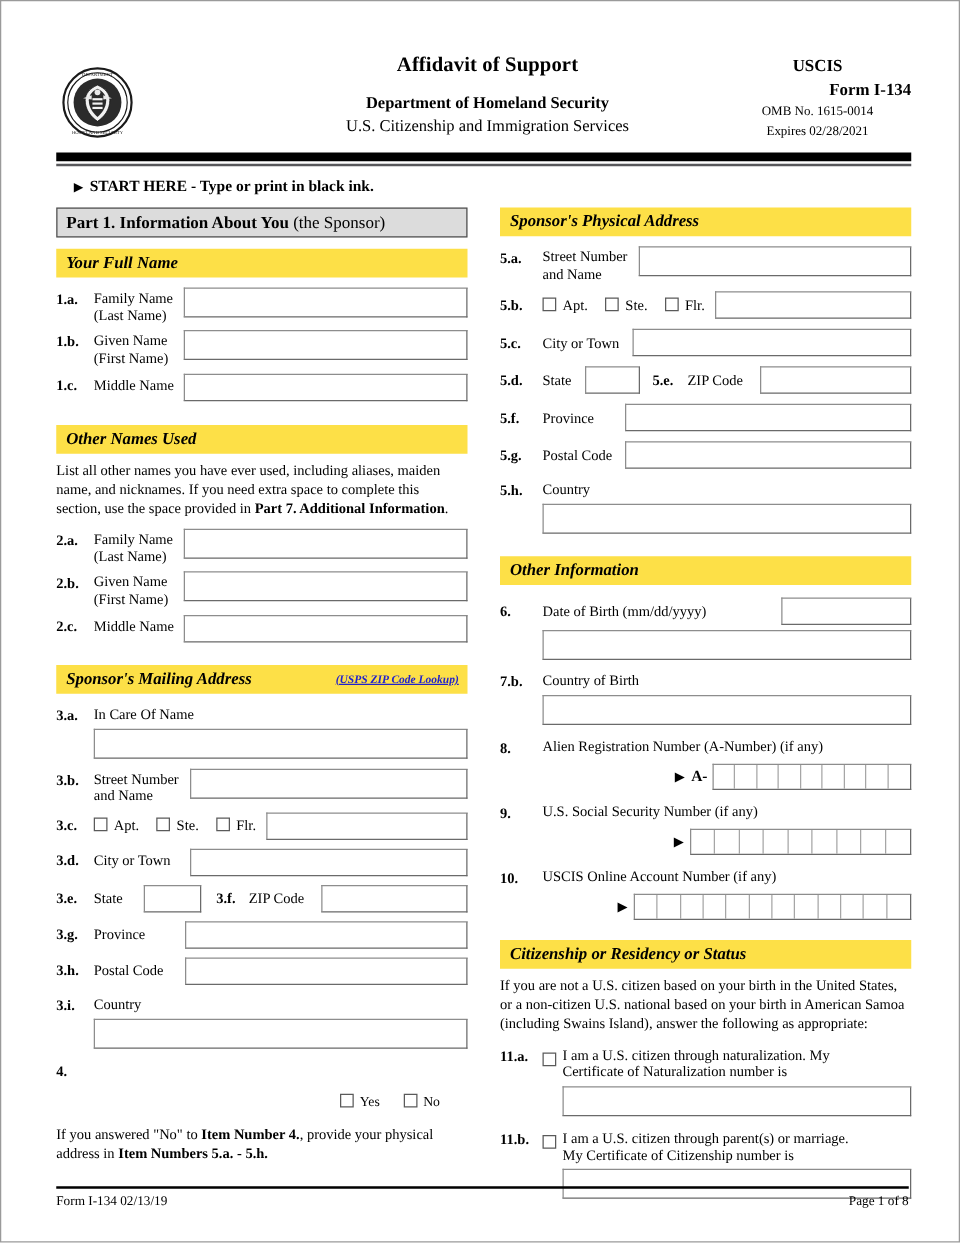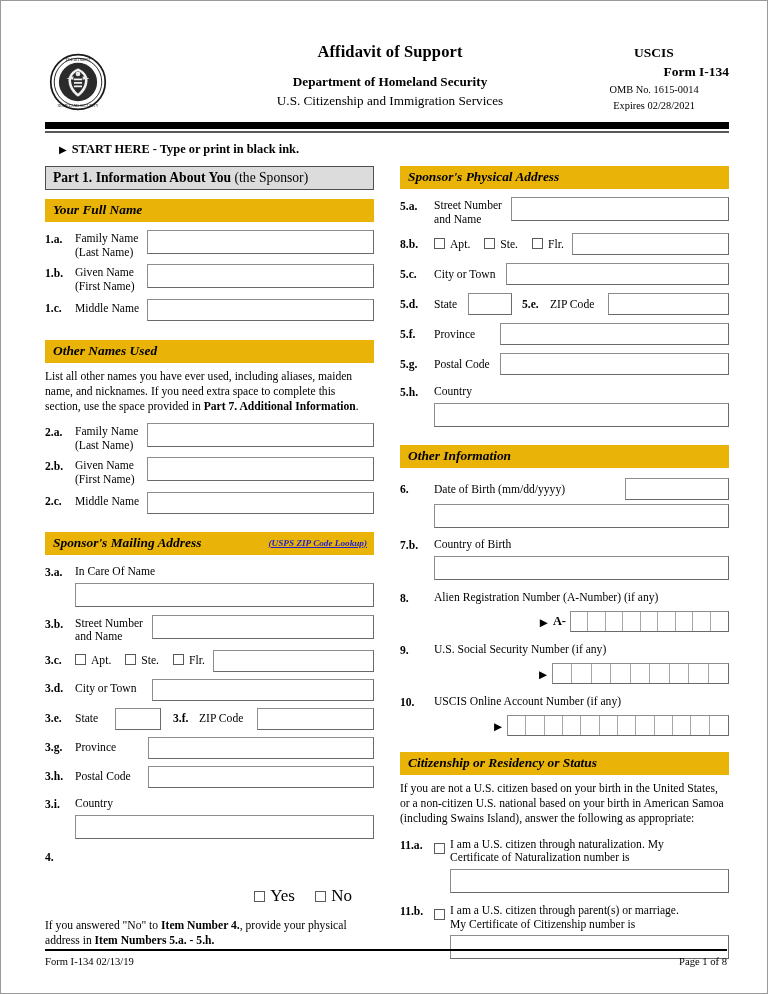--- a/index.html
+++ b/index.html
@@ -111,21 +111,21 @@
     background: #dcdcdc;
     padding: 3px 7px 4px 7px;
     font-size: 13.6px;
     box-sizing: border-box;
     height: 24px;
   }
   .partbar b { font-weight: bold; }
   .partbar .lt { font-weight: normal; }
 
   .sectbar {
-    background: #eab308;
+    background: #fde047;
     padding: 3px 8px 4px 8px;
     font-size: 13.4px;
     font-weight: bold;
     font-style: italic;
     box-sizing: border-box;
     height: 23px;
     position: relative;
   }
 
   
@@ -174,22 +174,22 @@
     border: 1.2px solid #5a5a5a;
     background: #fff;
     vertical-align: -1px;
     box-sizing: border-box;
   }
   .chkgrp { font-size: 11.6px; margin-right: 14px; white-space: nowrap; }
   .chkgrp .cbx { margin-right: 5px; }
 
   .yesno {
     text-align: right;
-    font-size: 17px;
-    margin-top: 22px;
+    font-size: 11px;
+    margin-top: 11px;
     padding-right: 22px;
   }
   .yesno .cbx { margin-right: 5px; margin-left: 16px; }
 
   
   .segwrap {
     display: flex;
     align-items: center;
     margin-top: 6px;
   }
@@ -433,21 +433,21 @@
         <div class="row" style="margin-top:8px;">
           <div class="num wide">5.a.</div>
           <div class="lbl" style="width:77px;">
             <div>Street Number</div>
             <div>and Name</div>
           </div>
           <div class="box flex tall"></div>
         </div>
 
         <div class="row" style="margin-top:7px;align-items:center;">
-          <div class="num wide" style="padding-top:0;">8.b.</div>
+          <div class="num wide" style="padding-top:0;">5.b.</div>
           <div class="chkgrp">
             <span class="cbx"></span><span>Apt.</span>
           </div>
           <div class="chkgrp">
             <span class="cbx"></span><span>Ste.</span>
           </div>
           <div class="chkgrp" style="margin-right:8px;">
             <span class="cbx"></span><span>Flr.</span>
           </div>
           <div class="box flex"></div>

